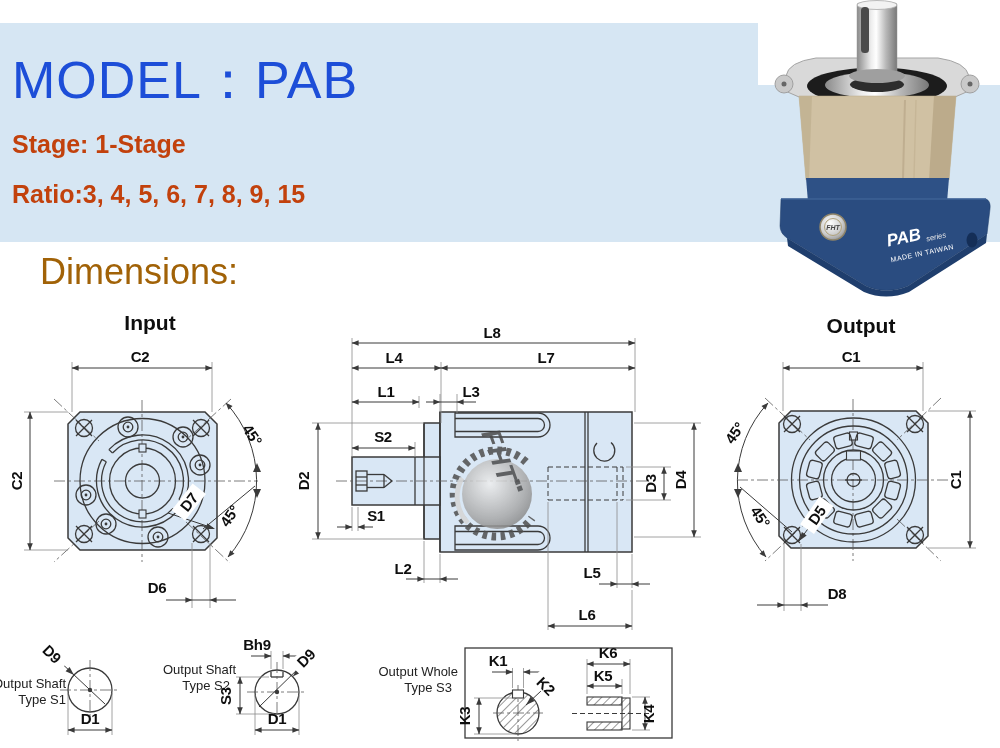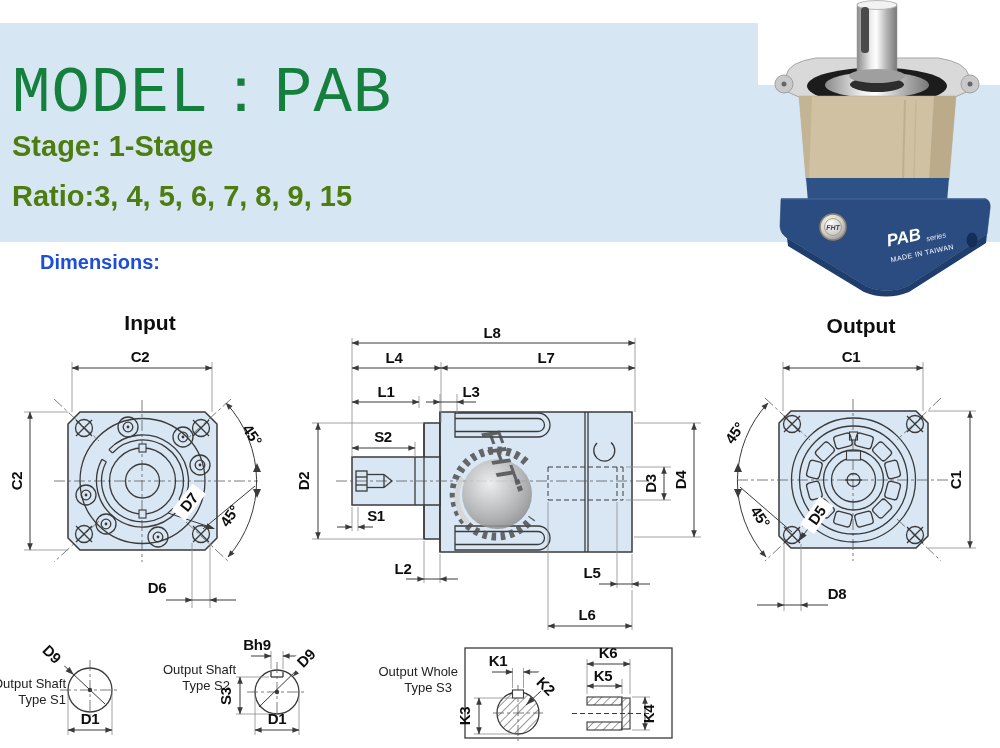--- a/index.html
+++ b/index.html
@@ -1,25 +1,25 @@
 <!DOCTYPE html>
 <html><head>
 <meta charset="utf-8">
 <style>
   html,body{margin:0;padding:0;}
   body{width:1000px;height:748px;position:relative;background:#fff;
        font-family:"Liberation Sans",sans-serif;overflow:hidden;}
   .band{position:absolute;left:0;top:23px;width:1000px;height:219px;background:#d6e6f3;}
   .whitepatch{position:absolute;left:758px;top:23px;width:242px;height:62px;background:#fff;}
-  .model-title{position:absolute;left:12px;top:46px;font-size:64px;font-weight:400;
-               color:#15803d;letter-spacing:1px;font-family:Liberation Mono, monospace;}
-  .spec{position:absolute;left:12px;font-size:29px;font-weight:bold;color:#4d7c0f;}
+  .model-title{position:absolute;left:12px;top:46px;font-size:52px;font-weight:400;
+               color:#1d4ed8;letter-spacing:1px;}
+  .spec{position:absolute;left:12px;font-size:25px;font-weight:bold;color:#c2410c;}
   .spec.stage{top:130px;}
   .spec.ratio{top:180px;}
-  .dim-head{position:absolute;left:40px;top:251px;font-size:20px;font-weight:bold;color:#1d4ed8;}
+  .dim-head{position:absolute;left:40px;top:251px;font-size:36px;font-weight:normal;color:#a16207;}
   svg.main{position:absolute;left:0;top:0;width:1000px;height:748px;}
   .ln{stroke:#3a3a3a;stroke-width:1.3;fill:none;}
   .lnf{fill:#d9e7f5;stroke:#3a3a3a;stroke-width:1.5;}
   .lnf2{fill:#d9e7f5;stroke:#3a3a3a;stroke-width:1.1;}
   .dim{stroke:#3a3a3a;stroke-width:1;fill:none;}
   .ext{stroke:#8c8c8c;stroke-width:0.8;fill:none;}
   .cl{stroke:#5a5a5a;stroke-width:0.8;fill:none;stroke-dasharray:11 3 3 3;}
   .hid{stroke:#3a3a3a;stroke-width:1;fill:none;stroke-dasharray:5 3;}
   .lbl{font:bold 15px "Liberation Sans",sans-serif;fill:#0e0e0e;letter-spacing:-0.3px;}
   .cap{font:13px "Liberation Sans",sans-serif;fill:#222;}

